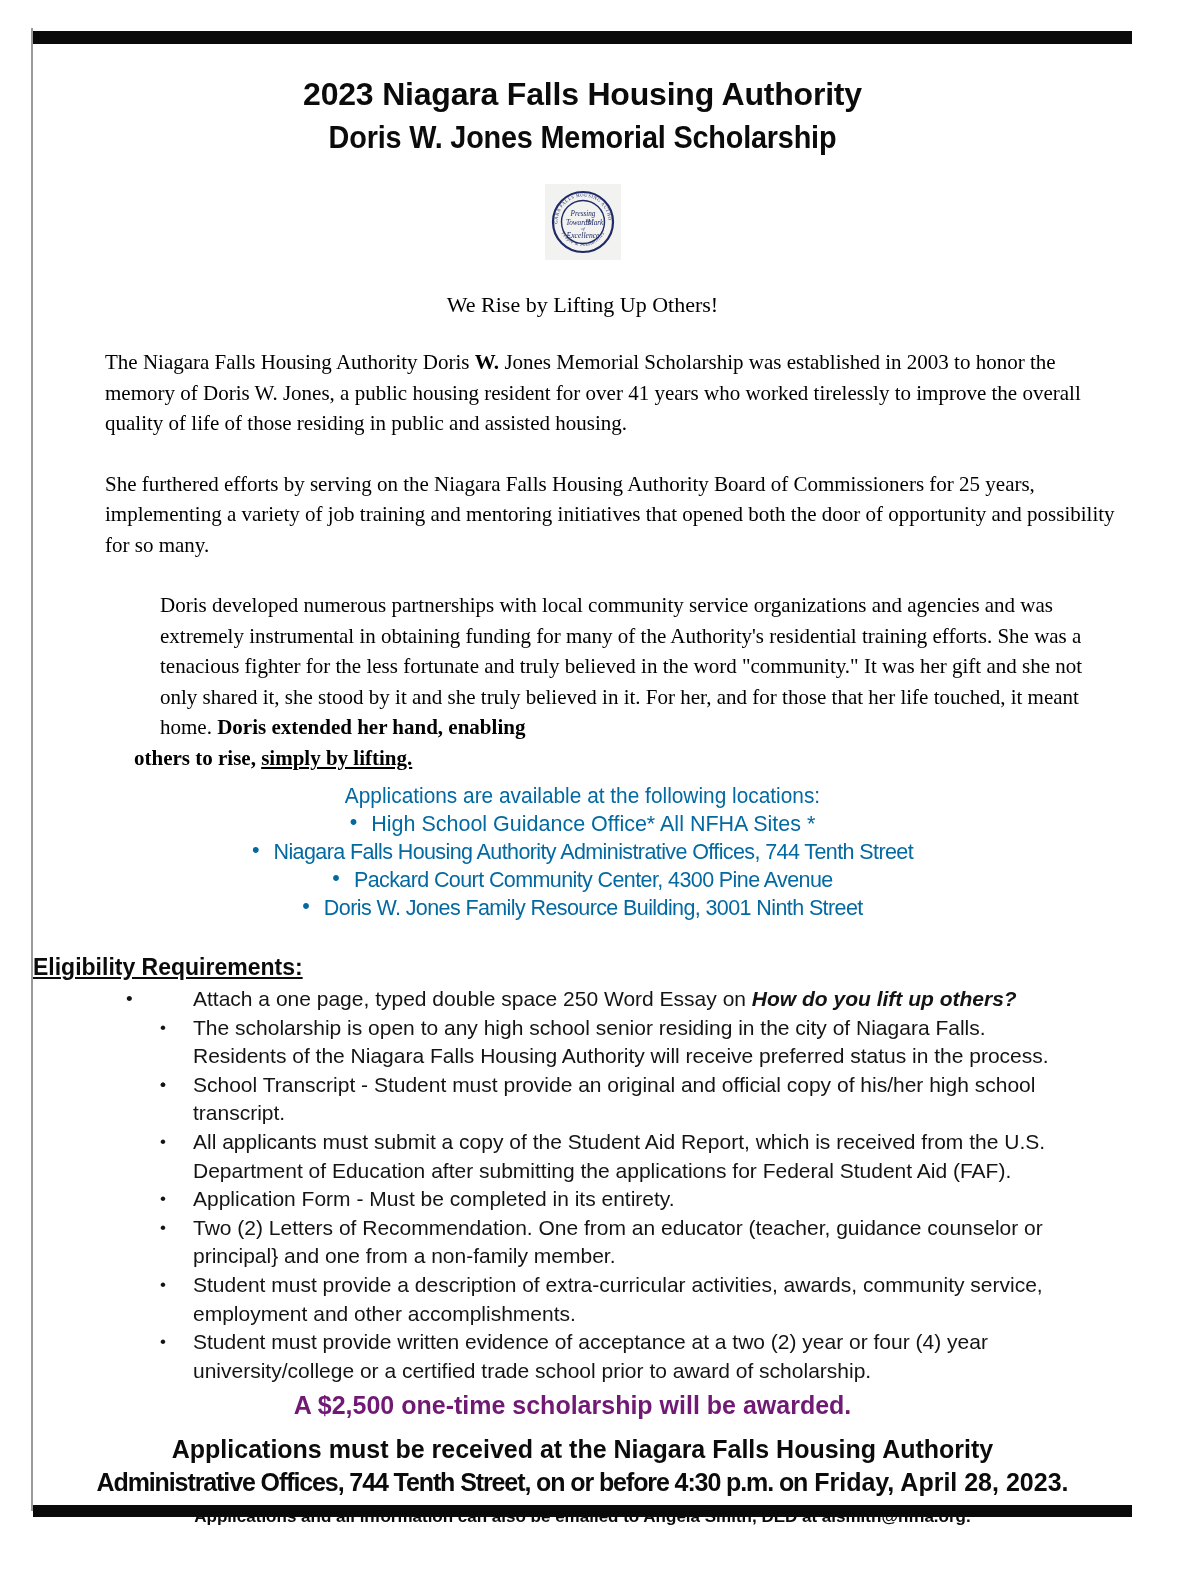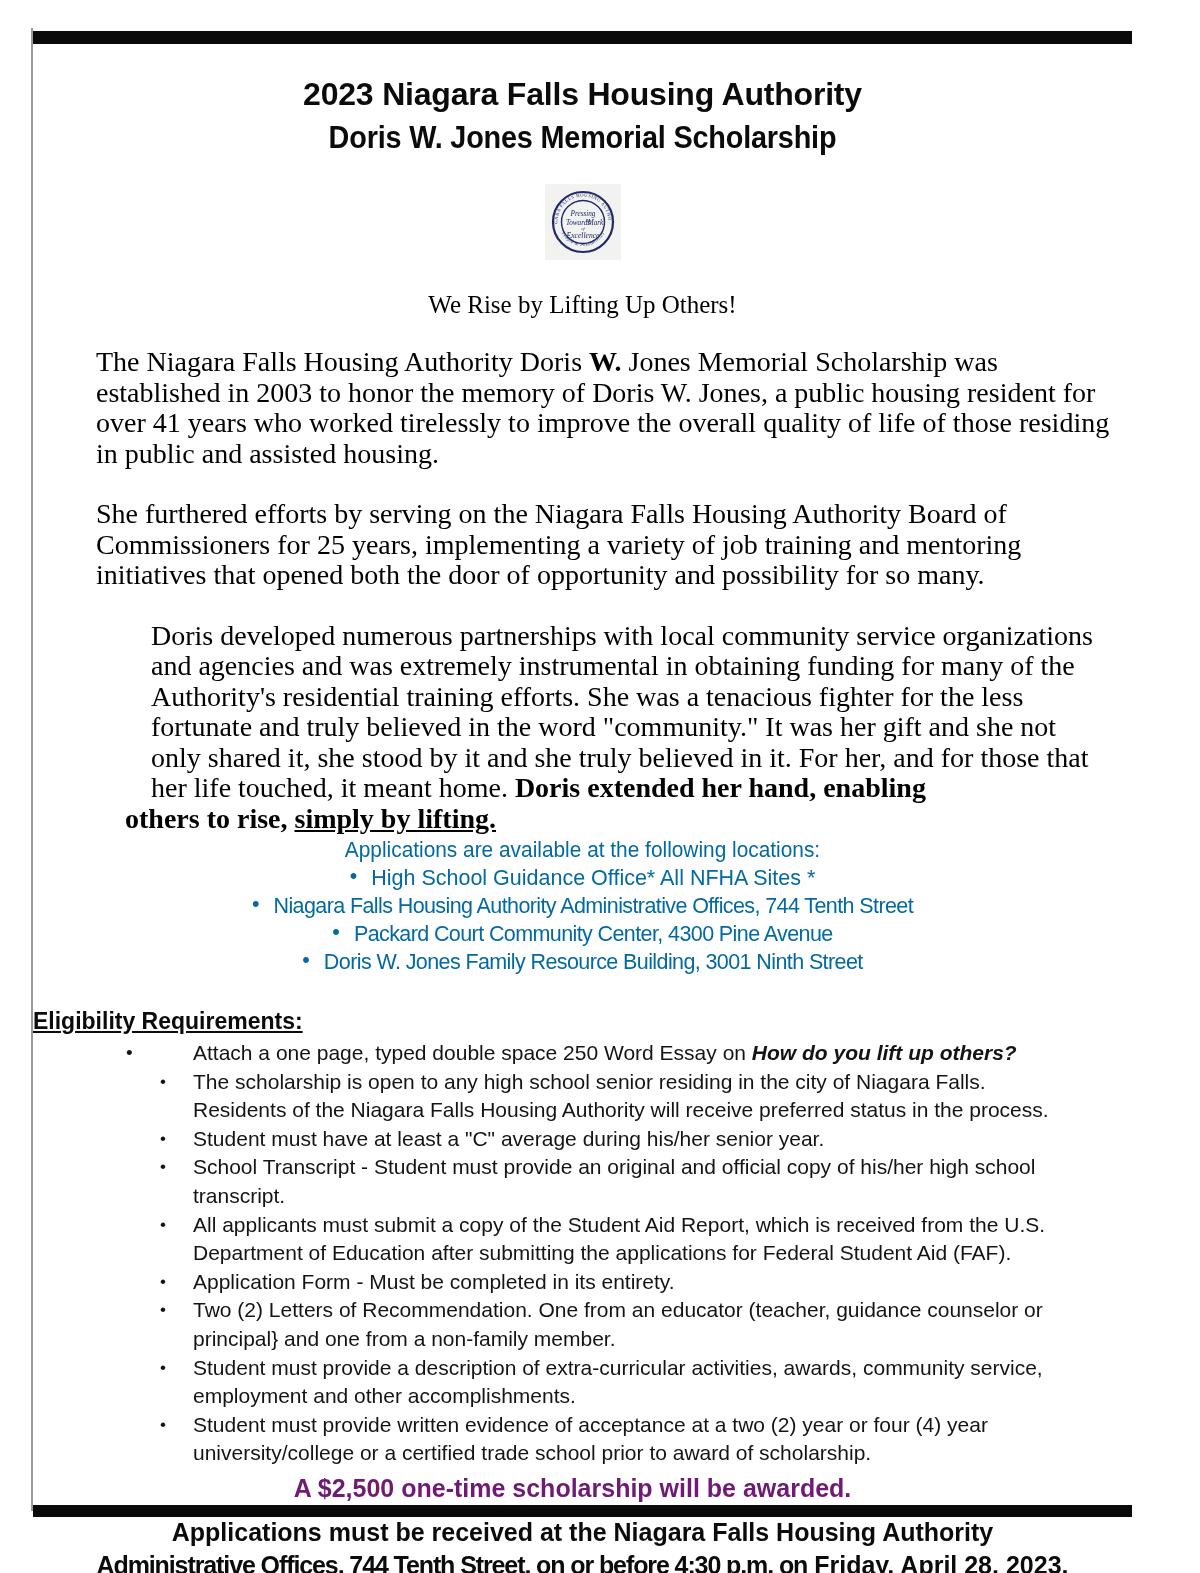--- a/index.html
+++ b/index.html
@@ -80,31 +80,31 @@
     width: 76px;
     height: 76px;
     background: #f2f2f0;
     position: relative;
   }
   .logo-svg { display: block; }
 
   
   .tagline {
     text-align: center;
-    font-size: 25px;
+    font-size: 22px;
     line-height: 30px;
     margin-top: 26px;
     font-family: "Liberation Serif", serif;
   }
 
   
   .para {
-    font-size: 28px;
+    font-size: 21px;
     line-height: 30.5px;
-    margin: 0;
+    margin: 9px;
     padding: 0 6px 0 63px;
     text-align: left;
   }
   .para.p1 { margin-top: 27px; }
   .para.p2 { margin-top: 30px; }
   .para.p3 {
     margin-top: 30px;
     padding-left: 118px;
     padding-right: 20px;
   }
@@ -272,21 +272,21 @@
     <div class="elig-head">Eligibility Requirements:</div>
 
     <ul class="elig-list">
       <li class="first">
         <span class="bul">•</span><span>Attach a one page, typed double space 250 Word Essay on </span><span class="bi">How do you lift up others?</span>
       </li>
       <li>
         <span class="bul">•</span><span>The scholarship is open to any high school senior residing in the city of Niagara Falls. Residents of the Niagara Falls Housing Authority will receive preferred status in the process.</span>
       </li>
       <li>
-        <span class="bul">•</span><span>Student must have at least a "C" average during his/her senior year.</span>
+        <span class="bul">•</span>
       </li>
       <li>
         <span class="bul">•</span><span>School Transcript - Student must provide an original and official copy of his/her high school transcript.</span>
       </li>
       <li>
         <span class="bul">•</span><span>All applicants must submit a copy of the Student Aid Report, which is received from the U.S. Department of Education after submitting the applications for Federal Student Aid (FAF).</span>
       </li>
       <li>
         <span class="bul">•</span><span>Application Form - Must be completed in its entirety.</span>
       </li>

